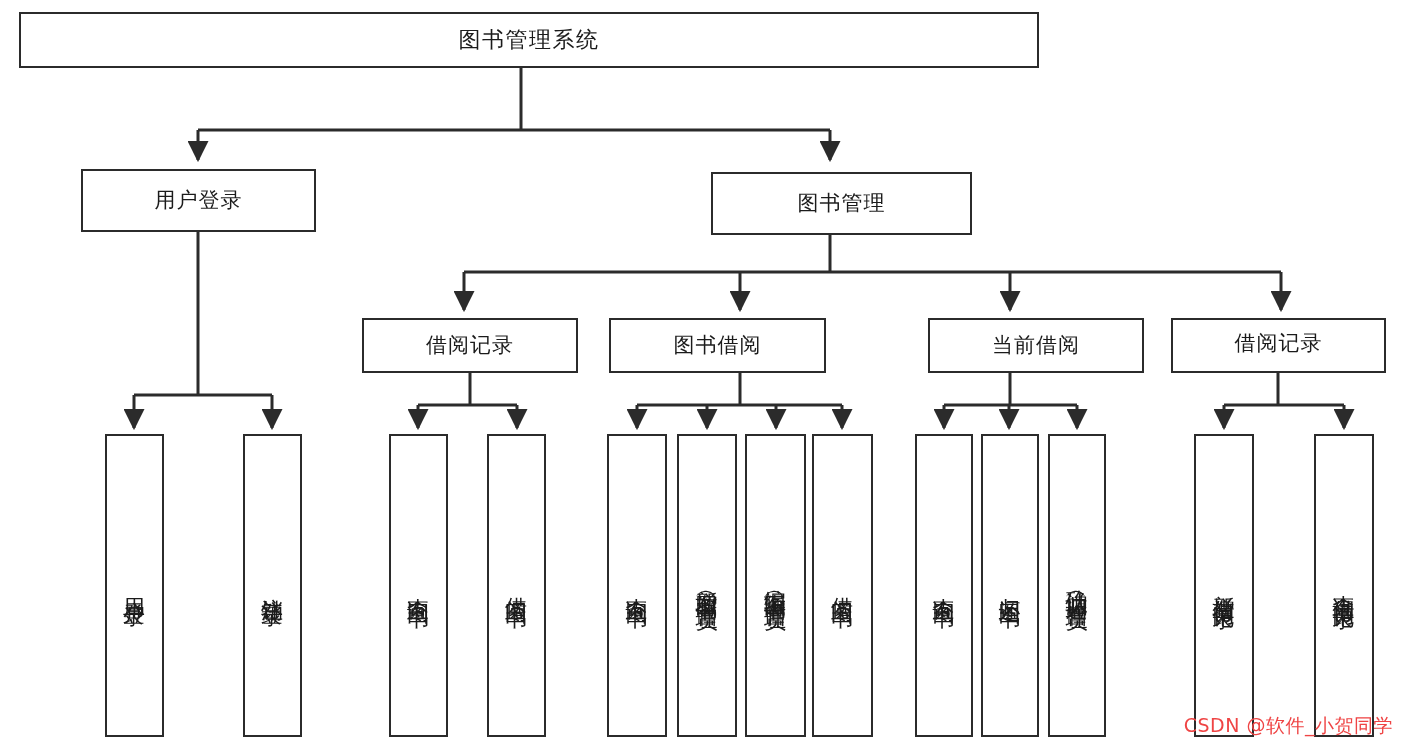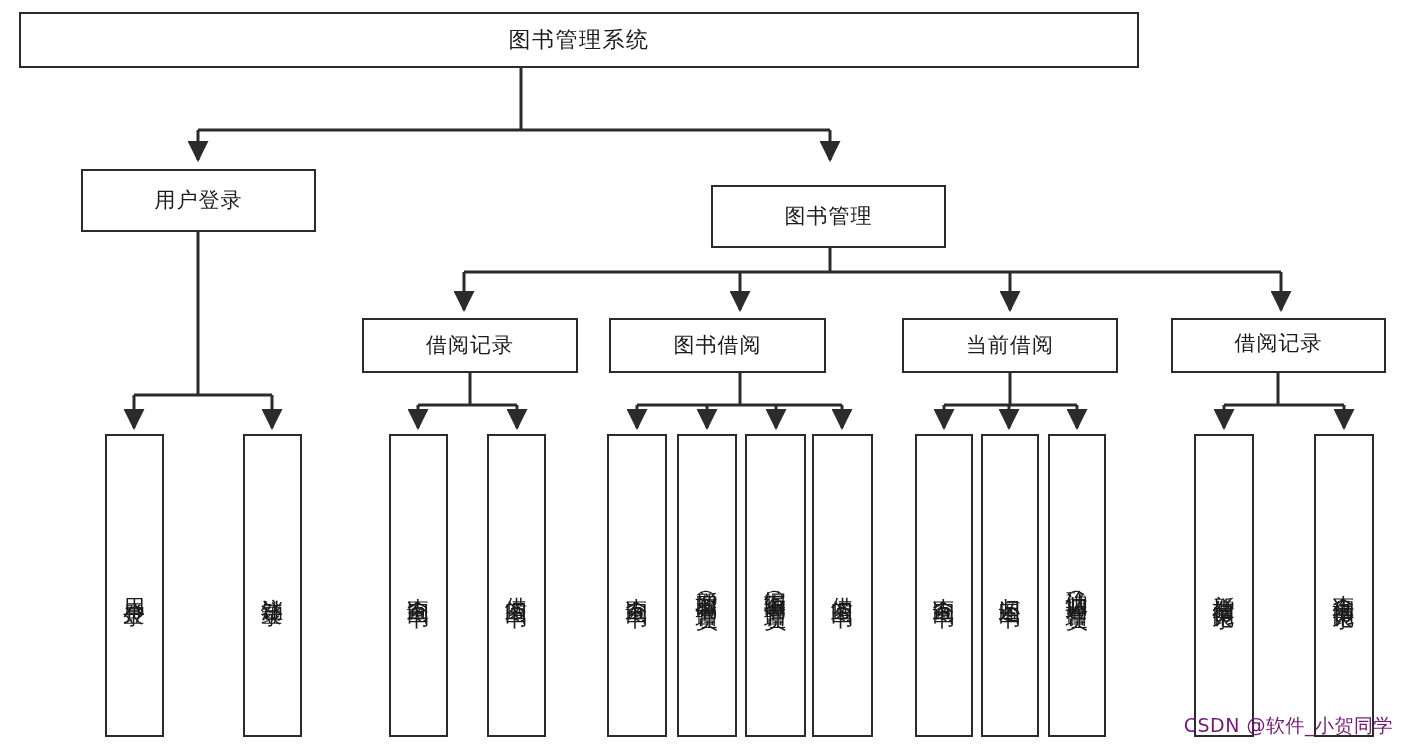--- a/index.html
+++ b/index.html
@@ -63,21 +63,21 @@
     font-size: 22px;
     line-height: 1.05;
     letter-spacing: 3px;
     white-space: nowrap;
   }
   .watermark {
     position: absolute;
     right: 12px;
     bottom: 8px;
     font-size: 19px;
-    color: #701a75;
+    color: #ef4444;
     letter-spacing: 0.5px;
     z-index: 3;
     white-space: nowrap;
     font-family: "DejaVu Sans", "Liberation Sans", sans-serif;
   }
 </style>
 </head>
 <body>
 
 <div id="canvas">
@@ -125,38 +125,38 @@
       <path d="M 1009 405 L 1009 428" marker-end="url(#arrow)"></path>
       <path d="M 1077 405 L 1077 428" marker-end="url(#arrow)"></path>
 
       <path d="M 1278 373 L 1278 405"></path>
       <path d="M 1224 405 L 1344 405"></path>
       <path d="M 1224 405 L 1224 428" marker-end="url(#arrow)"></path>
       <path d="M 1344 405 L 1344 428" marker-end="url(#arrow)"></path>
     </g>
   </svg>
 
-  <div class="node h root" style="left:19px; top:12px; width:1120px; height:56px;">
+  <div class="node h root" style="left:19px; top:12px; width:1020px; height:56px;">
     <span class="lbl">图书管理系统</span>
   </div>
 
   <div class="node h" style="left:81px; top:169px; width:235px; height:63px;">
     <span class="lbl">用户登录</span>
   </div>
-  <div class="node h" style="left:711px; top:185px; width:235px; height:63px;">
+  <div class="node h" style="left:711px; top:172px; width:261px; height:63px;">
     <span class="lbl">图书管理</span>
   </div>
 
   <div class="node h" style="left:362px; top:318px; width:216px; height:55px;">
     <span class="lbl">借阅记录</span>
   </div>
   <div class="node h" style="left:609px; top:318px; width:217px; height:55px;">
     <span class="lbl">图书借阅</span>
   </div>
-  <div class="node h" style="left:902px; top:318px; width:216px; height:55px;">
+  <div class="node h" style="left:928px; top:318px; width:216px; height:55px;">
     <span class="lbl">当前借阅</span>
   </div>
   <div class="node h" style="left:1171px; top:318px; width:215px; height:55px;font-family:Liberation Mono, monospace;">
     <span class="lbl">借阅记录</span>
   </div>
 
   <div class="node v" style="left:105px; top:434px; width:59px; height:303px;">
     <span class="lbl">用户登录</span>
   </div>
   <div class="node v" style="left:243px; top:434px; width:59px; height:303px;">

